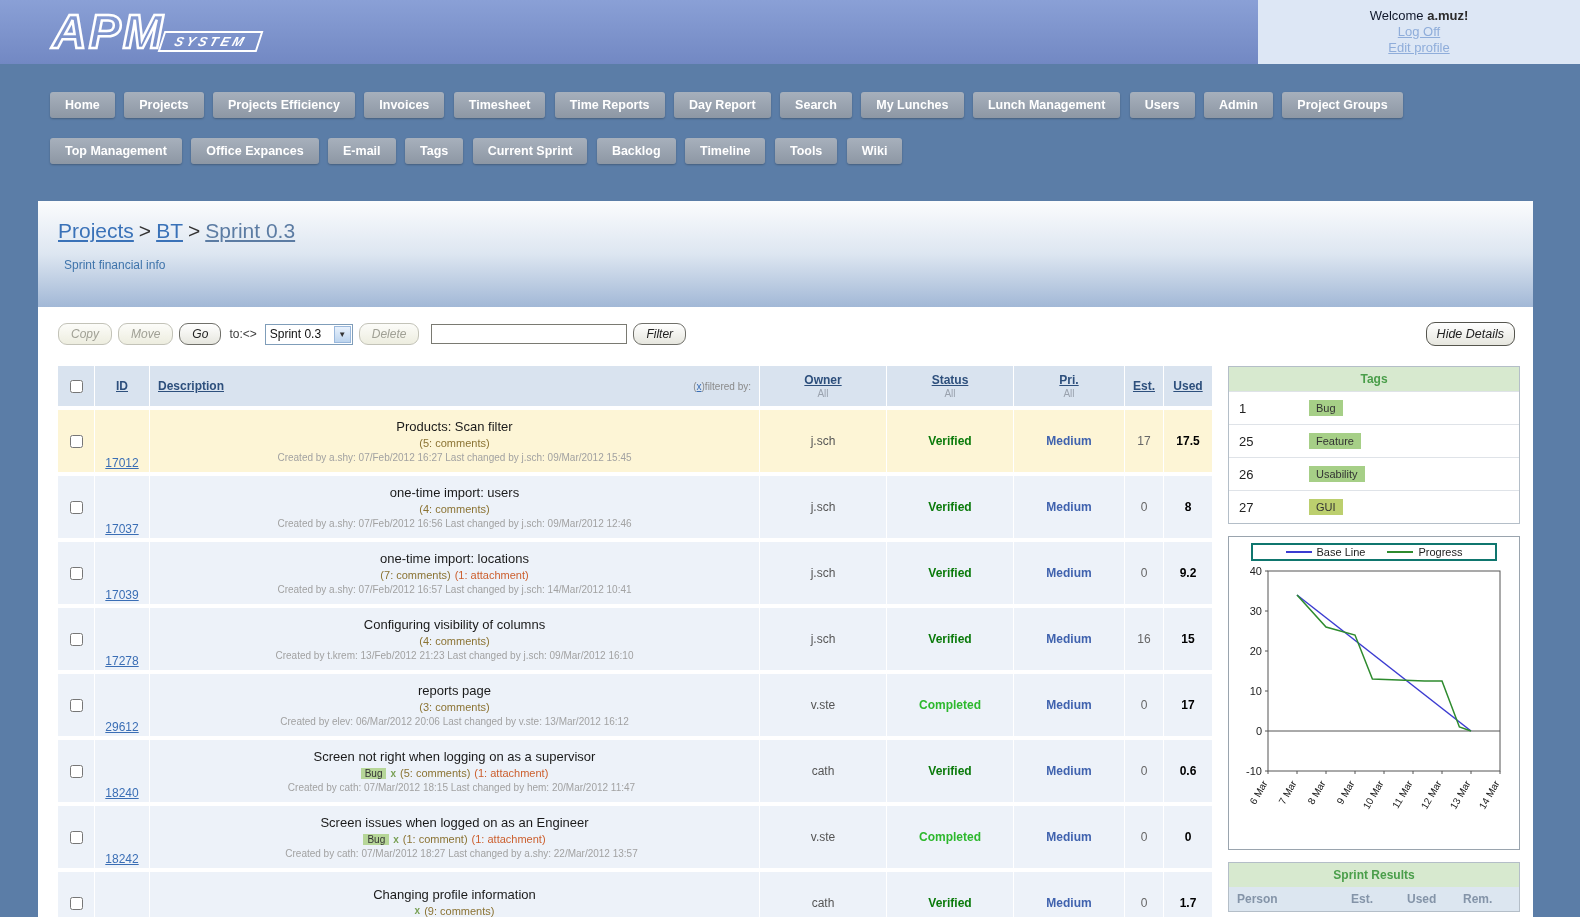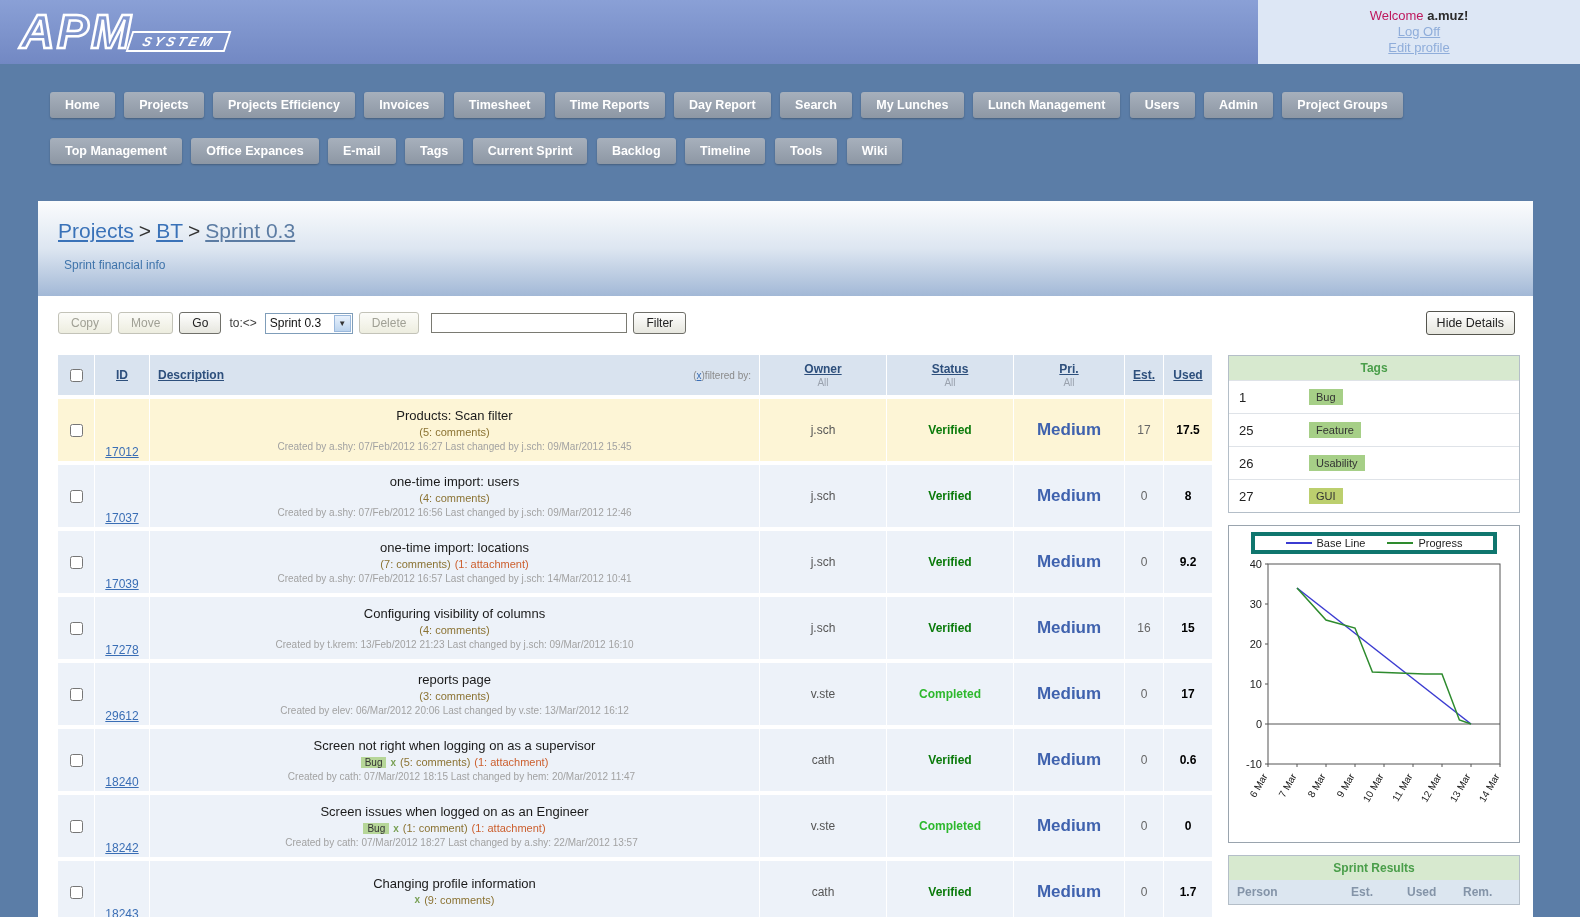--- a/index.html
+++ b/index.html
@@ -1,55 +1,55 @@
 <!DOCTYPE html>
 <html><head>
 <meta charset="utf-8">
 <style>
   * { box-sizing: border-box; margin: 0; padding: 0; }
   html, body { width: 1580px; height: 917px; overflow: hidden; }
   body { background: #5b7da7; font-family: "Liberation Sans", sans-serif; }
 
   
   .topbar { height: 64px; background: linear-gradient(#8aa0d6, #7288c3); display: flex; }
-  .logo { display: flex; align-items: center; padding-left: 20px; }
+  .logo { display: flex; align-items: center; padding-left: 52px; }
   .logo-apm { font-size: 48px; font-weight: bold; font-style: italic; letter-spacing: 2px;
               color: transparent; -webkit-text-stroke: 2.5px #fff; line-height: 1; }
   @supports not (-webkit-text-stroke: 1px #fff) { .logo-apm { color: #fff; } }
   .logo-sys { border: 2px solid #fff; color: #fff; font-weight: bold; font-style: italic;
               font-size: 13px; letter-spacing: 3px; padding: 1px 12px; transform: skewX(-18deg);
               margin-left: -4px; margin-top: 18px; }
   .userbox { margin-left: auto; width: 322px; background: #dde7f5; display: flex; flex-direction: column;
              justify-content: center; align-items: center; font-size: 13px; line-height: 16px; }
-  .welcome-label { color: #be185d; margin-top: 44px; }
+  .welcome-label { color: #0f172a; margin-top: 44px; }
   .welcome-user { color: #2b2b2b; font-weight: bold; }
   .userbox a { color: #8fadda; text-decoration: underline; font-size: 13px; }
 
   
   .nav { padding-left: 50px; white-space: nowrap; }
   .nav1 { margin-top: 28px; }
   .nav2 { margin-top: 20px; }
   .navbtn { display: inline-block; background: linear-gradient(#a7b0bc, #8d97a4); border-radius: 3px;
             color: #fff; font-size: 12.5px; font-weight: bold; padding: 6px 15px; margin-right: 5px;
             cursor: pointer; box-shadow: 0 1px 2px rgba(0,0,0,.25); text-decoration: none; }
 
   
   .content { margin: 37px 47px 0 38px; width: 1495px; background: #fff; min-height: 720px; }
-  .crumbband { height: 95px; background: linear-gradient(#fbfcfd, #dde6f1 50%, #a2b8d6);
+  .crumbband { height: 106px; background: linear-gradient(#fbfcfd, #dde6f1 50%, #a2b8d6);
                padding: 18px 0 12px 20px; }
   .breadcrumb { font-size: 21px; color: #333; }
   .breadcrumb a { color: #3a72b8; text-decoration: underline; }
   .breadcrumb a.current { color: #5c7ca3; }
   .crumb-sep { margin: 0 5px; color: #333; }
   .sfi { display: inline-block; margin: 15px 0 0 6px; color: #3f74ab; font-size: 12px; text-decoration: none; }
 
   
   .toolbar { display: flex; align-items: center; padding: 15px 18px 12px 20px; gap: 6px; background: #fff; }
-  .btn { font-family: inherit; font-size: 12px; padding: 3px 12px; border: 1px solid #70706a; border-radius: 3px;
-         background: linear-gradient(#ffffff, #e6e6de); color: #222; cursor: pointer; }
+  .btn { font-family: inherit; font-size: 12px; padding: 3px 12px; border: 1px solid #70706a; border-radius: 9px;
+         background: linear-gradient(#ffffff, #e6e6de); color: #222; cursor: pointer; font-style: italic; }
   .btn.disabled { color: #a0a095; border-color: #c3c3b8; background: linear-gradient(#fcfcf9, #ededе5); background: linear-gradient(#fcfcf9, #ededdf); }
   .to-label { font-size: 12px; color: #404040; margin: 0 2px; }
   .select-mimic { display: flex; align-items: center; border: 1px solid #7f9db9; background: #fff;
                   height: 21px; width: 88px; font-size: 12px; cursor: pointer; }
   .select-text { flex: 1; padding-left: 4px; color: #111; }
   .select-arrow { width: 17px; height: 17px; margin: 1px; background: linear-gradient(#e8f1fc, #bcd4ee);
                   border: 1px solid #9ab8dc; display: flex; align-items: center; justify-content: center;
                   font-size: 8px; color: #333; }
   .filter-input { width: 196px; height: 20px; border: 1px solid #7a7a72; font-size: 12px; padding: 1px 4px; margin-left: 6px; }
   .hide-details { margin-left: auto; border: 1px solid #55554e; font-size: 12.5px; padding: 4px 10px; }
@@ -77,37 +77,37 @@
   .attachment { color: #cc5f2e; }
   .tag-chip-sm { background: #b6d698; color: #333; font-size: 10px; padding: 0 4px; }
   .tag-x { color: #79a055; font-weight: bold; font-size: 10px; cursor: pointer; text-decoration: none; }
   .row-created { font-size: 10px; color: #a2a2a2; margin-top: 3px; }
   .row-created.indent { padding-left: 14px; }
   .idlink { color: #3a6eb5; font-size: 12px; text-decoration: underline; cursor: pointer; margin-top: 44px; }
   .c-owner { color: #555; font-size: 12px; }
   .c-status { font-weight: bold; font-size: 12px; }
   .st-verified { color: #0a7a0a; }
   .st-completed { color: #2db82d; }
-  .c-pri { color: #3f62ae; font-weight: bold; font-size: 17px; }
+  .c-pri { color: #3f62ae; font-weight: bold; font-size: 12px; }
   .c-est { color: #666; font-size: 12px; }
   .c-used { color: #000; font-weight: bold; font-size: 12px; }
 
   
   .sidebar { width: 292px; }
   .sidebox { border: 1px solid #b4bec8; background: #fff; }
   .box-header { background: #d7e9cf; color: #4a9e4a; font-weight: bold; font-size: 12px;
                 text-align: center; padding: 5px 0; }
   .tag-row { display: flex; align-items: center; border-top: 1px solid #dfe3e8; height: 33px; font-size: 13px; }
   .tag-id { width: 80px; padding-left: 10px; color: #222; }
   .tag-chip { font-size: 11px; color: #333; padding: 2px 7px; }
   .tags-links { display: flex; justify-content: space-around; padding: 8px 0; border-top: 1px solid #dfe3e8; }
   .tags-links a { color: #3a7ab5; font-size: 12.5px; font-weight: bold; text-decoration: underline; cursor: pointer; }
 
   .chartbox { margin-top: 12px; border: 1px solid #9aa4ae; padding: 6px 5px 2px; background: #fff; }
-  .chart-legend { border: 4px solid #0f766e; display: flex; justify-content: center; gap: 22px;
+  .chart-legend { border: 2px solid #0f766e; display: flex; justify-content: center; gap: 22px;
                   width: 246px; margin: 0 auto 4px; padding: 1px 4px; font-size: 11px; color: #222; }
   .leg-item { display: flex; align-items: center; gap: 5px; }
   .leg-line { width: 26px; height: 2px; background: #888; display: inline-block; }
 
   .srbox { margin-top: 12px; }
   .sr-head { display: grid; grid-template-columns: 1fr 56px 56px 56px; background: #dce6f0;
              color: #8494a8; font-weight: bold; font-size: 12px; padding: 5px 0 5px 8px; }
 </style>
 </head>
 <body>

